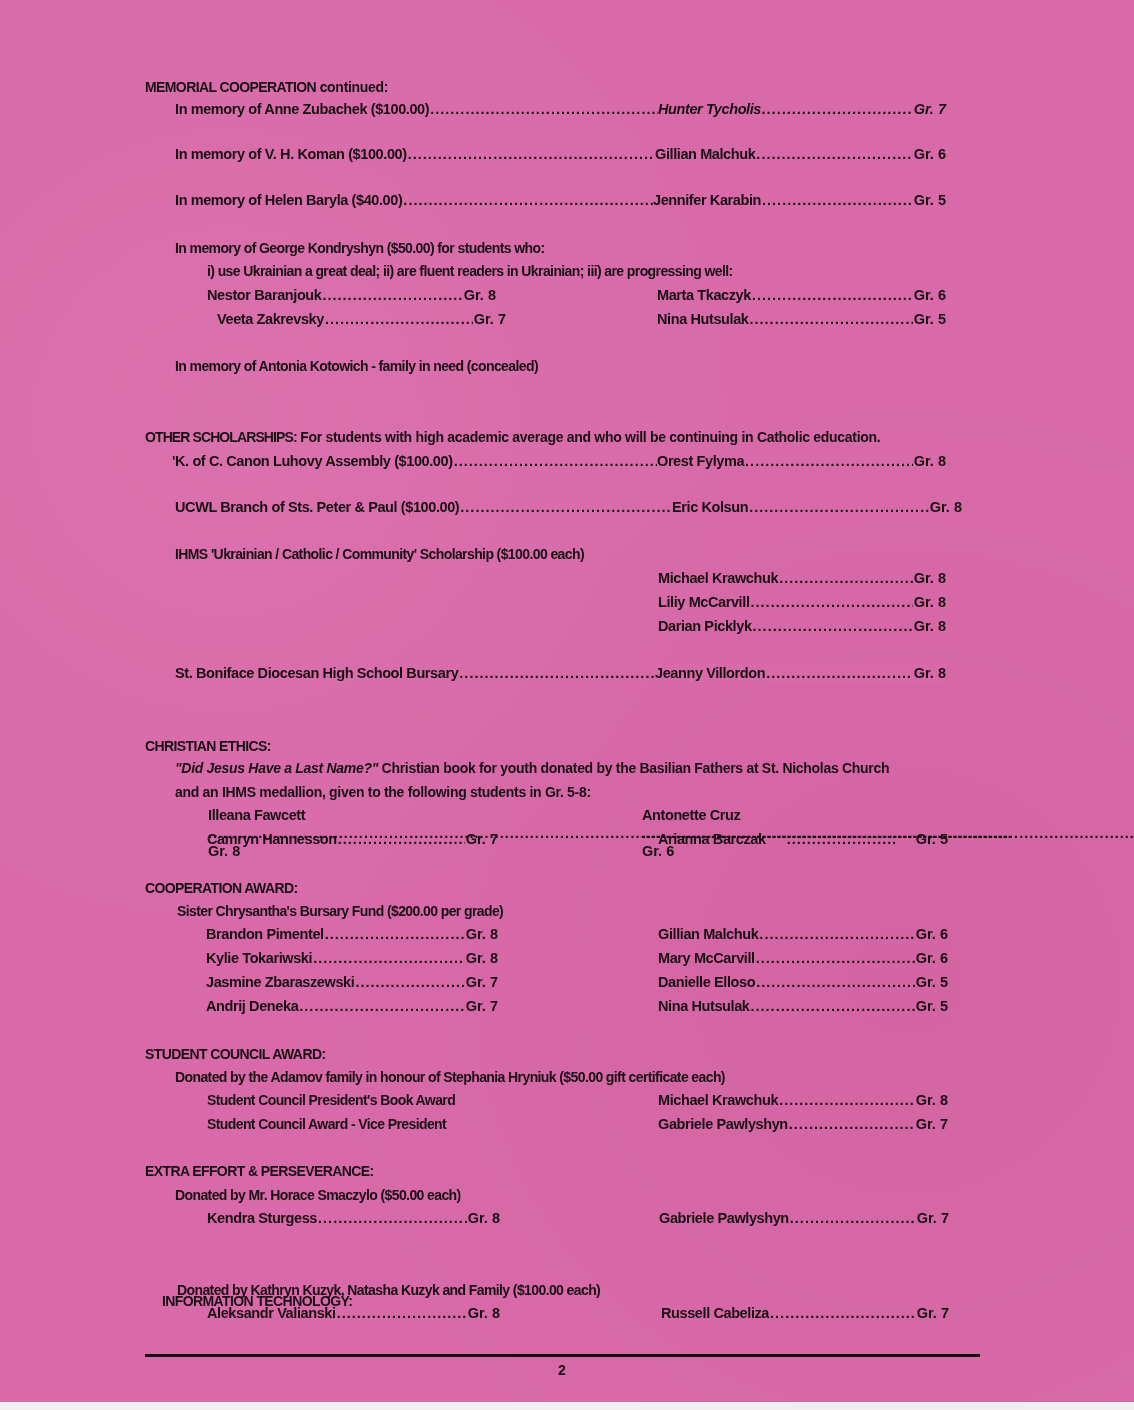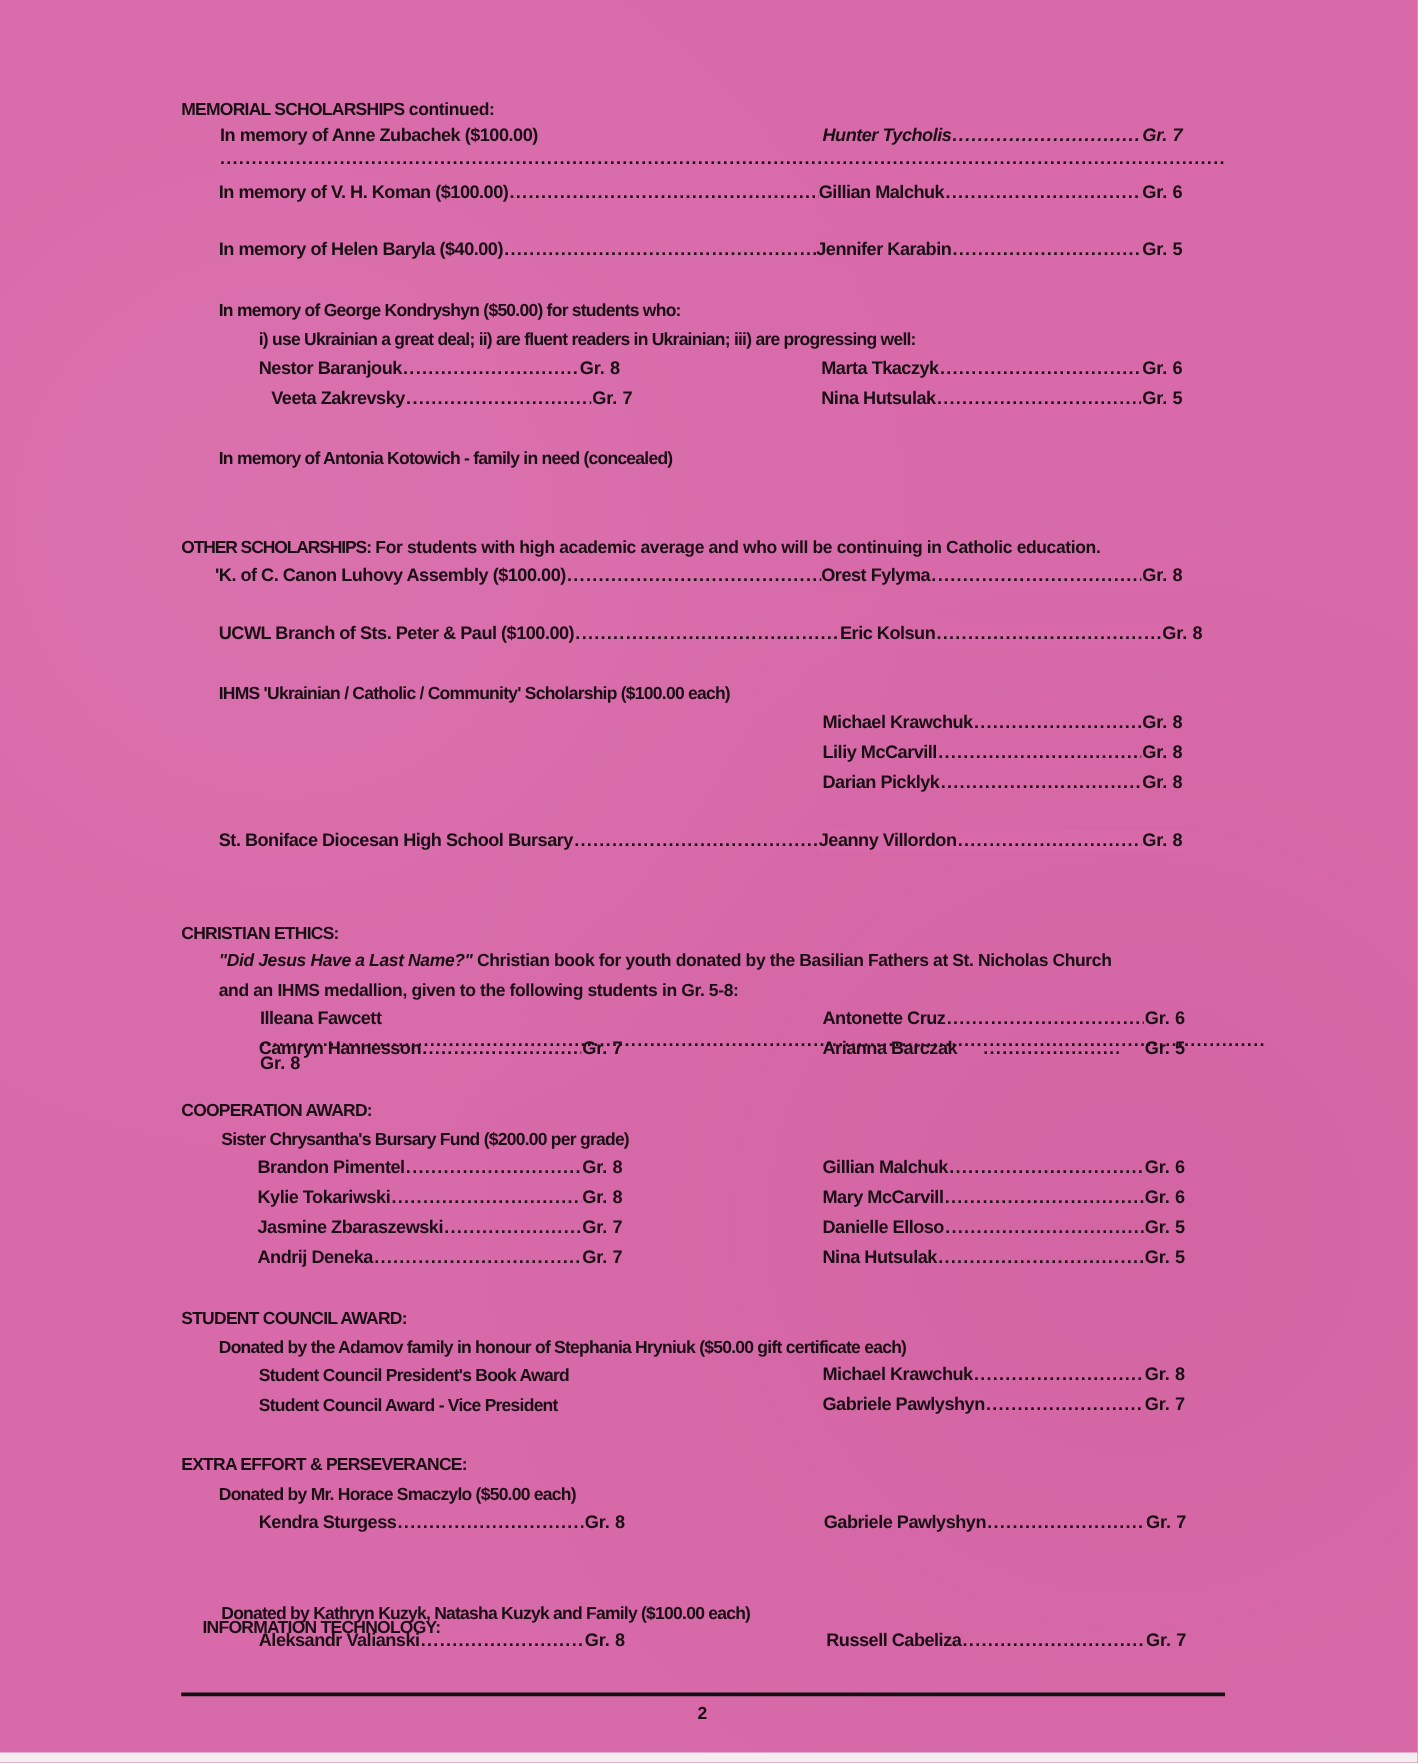--- a/index.html
+++ b/index.html
@@ -31,24 +31,24 @@
   }
   .rule { position: absolute; left: 145px; top: 1354px; width: 835px; height: 3px; background: #111; }
   .pagenum { position: absolute; left: 558px; top: 1362px; font-size: 14px; font-weight: bold; }
 </style>
 </head>
 <body>
 
 <div class="page">
 
   <div class="h" style="left:145px;top:78px;">
-    <span>MEMORIAL SCHOLARSHIPS</span><span class="rest" style="font-weight:normal;font-weight:bold"> continued:</span>
-  </div>
-
-  <div class="leader" style="left:175px;top:100px;width:771px;flex-direction:column;">
+    <span>MEMORIAL COOPERATION</span><span class="rest" style="font-weight:normal;font-weight:bold"> continued:</span>
+  </div>
+
+  <div class="leader" style="left:175px;top:100px;width:771px;">
     <span class="n">In memory of Anne Zubachek ($100.00)</span>
       <span class="dots"></span>
     <span class="n" style="width:0;"></span>
   </div>
   <div class="leader" style="left:658px;top:100px;width:288px;background:#d86aa9;font-style:italic;">
     <span class="n">Hunter  Tycholis</span>
       <span class="dots"></span>
       <span>Gr. 7</span>
   </div>
 
@@ -155,21 +155,21 @@
   </div>
   <div class="h" style="left:175px;top:783px;">
     <span class="rest">and an IHMS medallion, given to the following students in Gr. 5-8:</span>
   </div>
 
   <div class="leader" style="left:207px;top:806px;width:291px;flex-direction:column;">
     <span class="n">Illeana  Fawcett</span>
       <span class="dots"></span>
       <span>Gr. 8</span>
   </div>
-  <div class="leader" style="left:658px;top:806px;width:290px;">
+  <div class="leader" style="left:641px;top:806px;width:290px;flex-direction:column;">
     <span class="n">Antonette  Cruz</span>
       <span class="dots"></span>
       <span>Gr. 6</span>
   </div>
   <div class="leader" style="left:207px;top:830px;width:291px;">
     <span class="n">Camryn  Hannesson</span>
       <span class="dots"></span>
       <span>Gr. 7</span>
   </div>
   <div class="leader" style="left:658px;top:830px;width:290px;gap:20px;">

